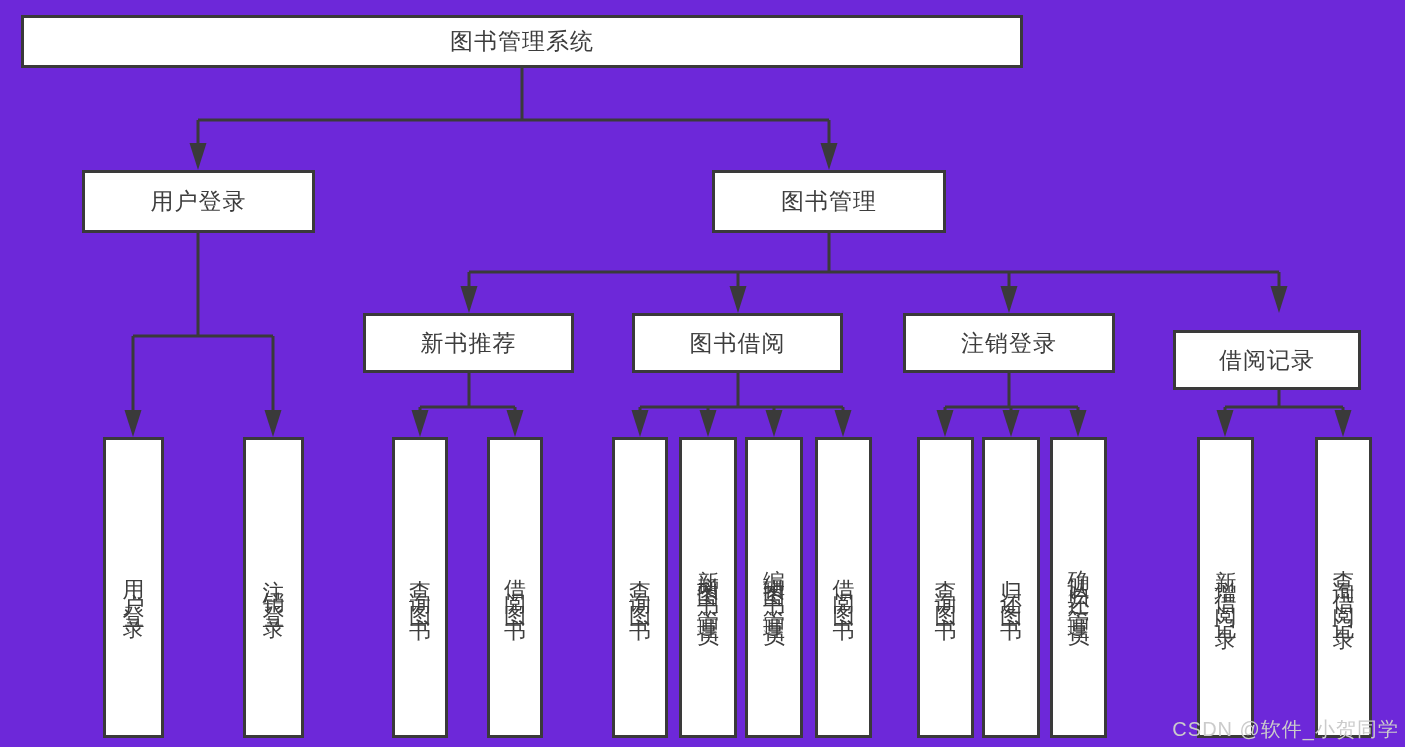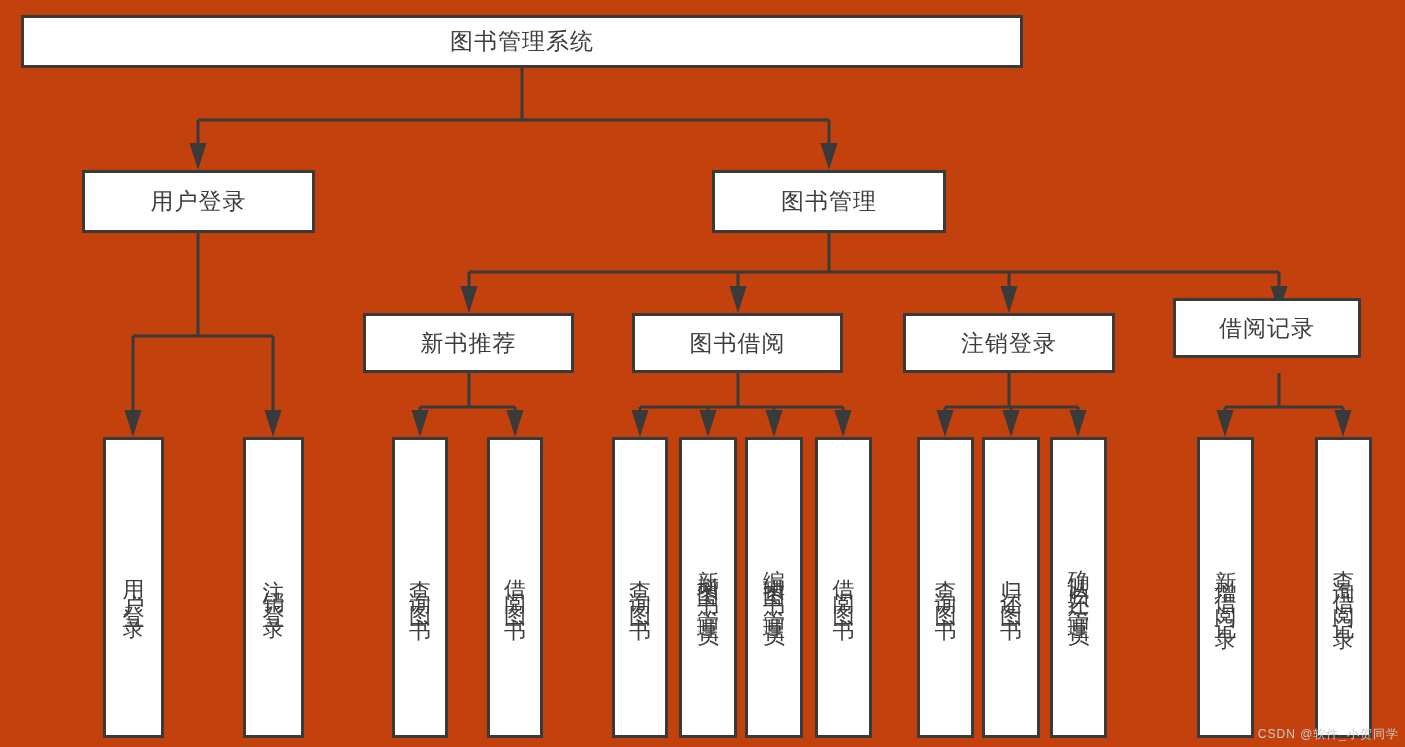--- a/index.html
+++ b/index.html
@@ -5,21 +5,21 @@
   html, body {
     margin: 0;
     padding: 0;
     background: #ffffff;
     font-family: "Liberation Sans", sans-serif;
   }
   .stage {
     position: relative;
     width: 1405px;
     height: 747px;
-    background: #c2410c;
+    background: #6d28d9;
     overflow: hidden;
   }
   .wires {
     position: absolute;
     left: 0;
     top: 0;
     pointer-events: none;
   }
   .node {
     position: absolute;
@@ -42,21 +42,21 @@
     text-orientation: mixed;
     line-height: 1;
   }
   .ls-lg { letter-spacing: 13px; }
   .ls-md { letter-spacing: 12px; }
   .ls-sm { letter-spacing: 8px;  }
   .watermark {
     position: absolute;
     right: 6px;
     bottom: 4px;
-    font-size: 12px;
+    font-size: 20px;
     color: #cbcbcb;
     letter-spacing: 1px;
     z-index: 5;
     white-space: nowrap;
   }
 </style>
 </head>
 <body>
 
 <div class="stage">
@@ -107,21 +107,21 @@
 
   <div class="node h" style="left:712px;top:170px;width:234px;height:63px">
     <span>图书管理</span>
   </div>
   <div class="node h" style="left:632px;top:313px;width:211px;height:60px">
     <span>图书借阅</span>
   </div>
   <div class="node h" style="left:903px;top:313px;width:212px;height:60px">
     <span>注销登录</span>
   </div>
-  <div class="node h" style="left:1173px;top:298px;width:188px;height:60px">
+  <div class="node h" style="left:1173px;top:330px;width:188px;height:60px">
     <span>借阅记录</span>
   </div>
 
   <div class="node v ls-lg" style="left:103px;top:437px;width:61px;height:301px">
     <span>用户登录</span>
   </div>
   <div class="node v ls-lg" style="left:243px;top:437px;width:61px;height:301px">
     <span>注销登录</span>
   </div>
 

